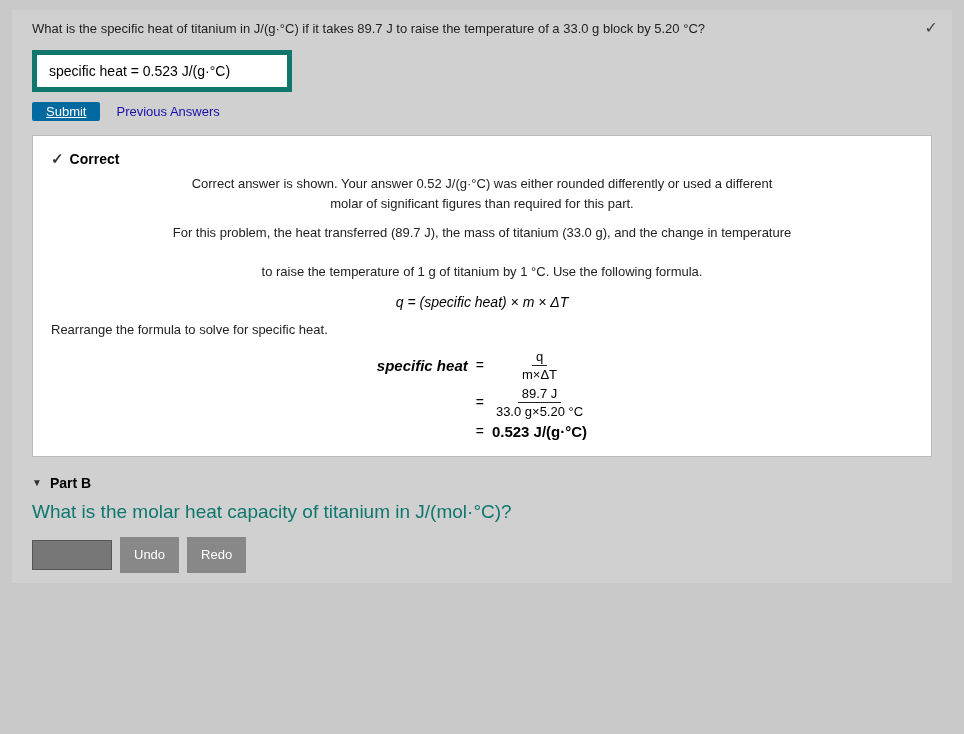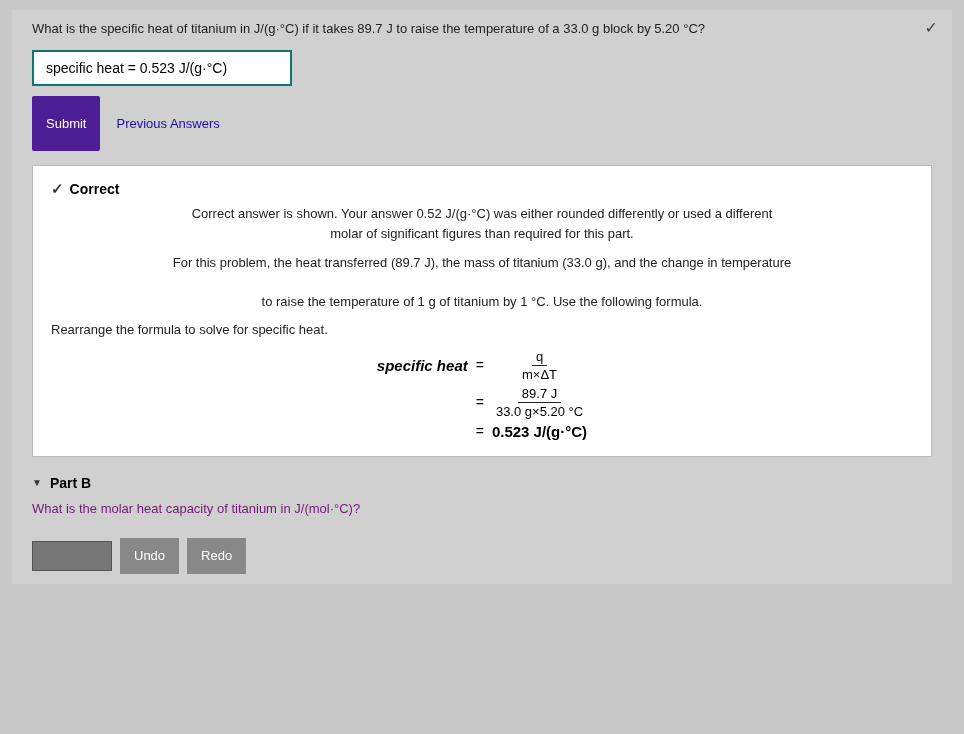--- a/index.html
+++ b/index.html
@@ -19,41 +19,42 @@
       padding: 10px 20px;
     }
     .question-text {
       font-size: 13px;
       color: #222;
       margin-bottom: 12px;
       line-height: 1.4;
     }
     .answer-box {
       background: white;
-      border: 2px solid #0f766e;
+      border: 5px solid #0f766e;
       padding: 8px 12px;
       display: inline-block;
       font-size: 14px;
       margin-bottom: 10px;
       min-width: 260px;
     }
     .button-row {
       display: flex;
       align-items: center;
       gap: 16px;
       margin-bottom: 14px;
     }
     .submit-btn {
-      background: #4c1d95;
+      background: #0369a1;
       color: white;
       border: none;
-      padding: 20px 14px;
+      padding: 2px 14px;
       font-size: 13px;
       cursor: pointer;
       border-radius: 2px;
+      text-decoration: underline;
     }
     .previous-answers-link {
       color: #1a0dab;
       font-size: 13px;
       cursor: pointer;
     }
     .correct-box {
       background: white;
       border: 1px solid #bbb;
       padding: 14px 18px;
@@ -134,23 +135,23 @@
       gap: 8px;
       font-weight: bold;
       font-size: 14px;
       margin-bottom: 10px;
     }
     .triangle-icon {
       font-size: 10px;
       color: #333;
     }
     .part-b-question {
-      font-size: 13px;
-      color: #701a75;
-      margin-bottom: 22px;
+      font-size: 19px;
+      color: #0f766e;
+      margin-bottom: 14px;
     }
     .part-b-input-row {
       display: flex;
       gap: 8px;
       align-items: center;
     }
     .part-b-input {
       background: #777;
       border: 1px solid #555;
       padding: 6px 12px;
@@ -205,20 +206,23 @@
         <span>Correct answer is shown. Your answer 0.52 J/(g·°C) was either rounded differently or used a different</span><br>
         <span>molar of significant figures than required for this part.</span>
       </p>
 
       <p class="correct-text">
         <span>For this problem, the heat transferred (89.7 J), the mass of titanium (33.0 g), and the change in temperature</span><br>
         <br>
         <span>to raise the temperature of 1 g of titanium by 1 °C. Use the following formula.</span>
       </p>
 
+      <div class="formula-block">
+        <em>q = (specific heat) × m × ΔT</em>
+      </div>
 
       <p class="rearrange-text">Rearrange the formula to solve for specific heat.</p>
 
       <table class="solution-table">
         <tbody>
             <tr>
           <td class="specific-heat-label">
             <em>specific heat</em>
           </td>
           <td class="eq-sign">=</td>

